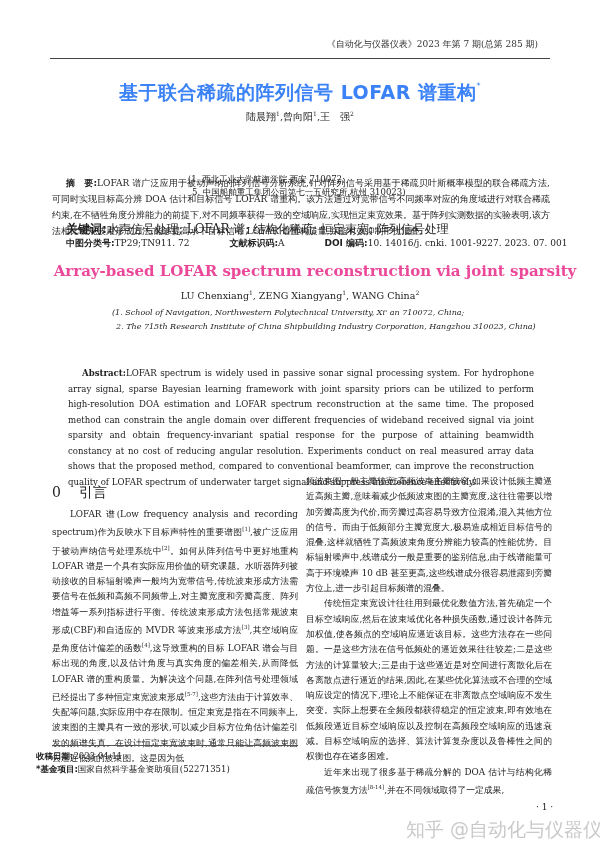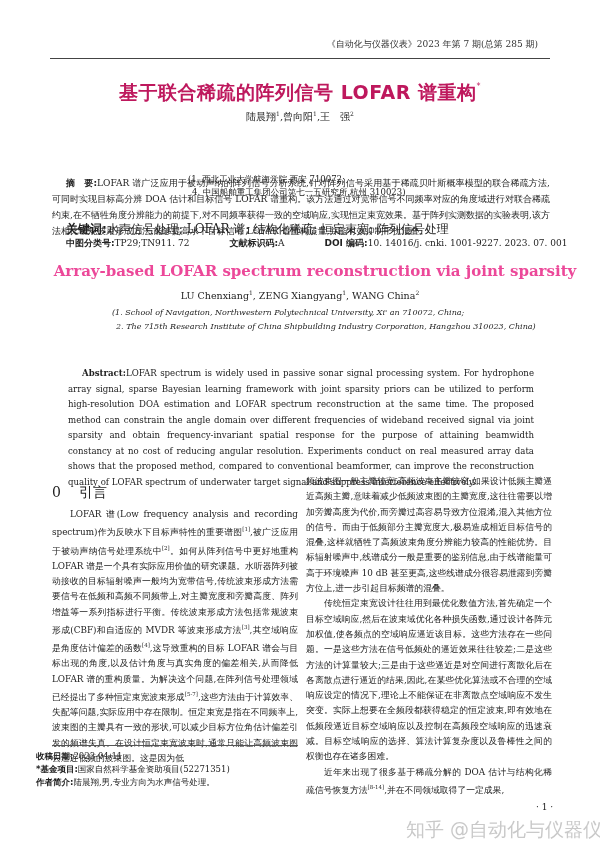--- a/index.html
+++ b/index.html
@@ -2,21 +2,21 @@
 <html><head>
 <meta charset="utf-8">
 <style>
   html, body { margin:0; padding:0; }
   body { width:600px; height:848px; background:#ffffff; position:relative; overflow:hidden;
          font-family:"DejaVu Serif", "Liberation Serif", serif; color:#222; }
   .abs { position:absolute; }
   .journal-header { right:62px; top:38px; font-size:9px; color:#333; white-space:nowrap; }
   .header-rule { left:50px; top:58px; width:500px; height:1px; background:#444; }
   .title-cn { left:0; width:600px; top:80px; text-align:center; font-size:19px; font-weight:bold;
-              font-family:"DejaVu Sans", sans-serif; color:#be185d; letter-spacing:0.5px; }
+              font-family:"DejaVu Sans", sans-serif; color:#3b82f6; letter-spacing:0.5px; }
   .title-cn sup { font-size:8px; font-weight:normal; vertical-align:top; position:relative; top:2px; }
   .authors-cn { left:0; width:600px; top:110px; text-align:center; font-size:10px; }
   .authors-cn sup, .authors-en sup { font-size:6px; }
   .affil-cn { left:188px; top:125px; font-size:8.5px; line-height:13px; white-space:nowrap;margin-top:48px; }
   .abstract-cn { left:52px; top:175px; width:498px; font-size:9px; line-height:16px; text-align:justify; }
   .abstract-cn .label, .kw-cn .label, .class-cn .label { font-weight:bold; font-family:"DejaVu Sans", sans-serif; }
   .kw-cn { left:66px; top:221px; font-size:12px; white-space:nowrap; }
   .class-cn { left:66px; top:237px; font-size:9px; white-space:nowrap; }
   .class-cn span.gap { display:inline-block; width:40px; }
   .title-en { left:0; width:600px; top:262px; text-align:center; font-size:15px; font-weight:bold; color:#ec4899;margin-left:15px; }
@@ -47,21 +47,21 @@
 <div class="abs header-rule"></div>
 
 <div class="abs title-cn"><span>基于联合稀疏的阵列信号 LOFAR 谱重构</span><sup>*</sup></div>
 
 <div class="abs authors-cn">
   <span>陆晨翔</span><sup>1</sup>,<span>曾向阳</span><sup>1</sup>,<span>王　强</span><sup>2</sup>
 </div>
 
 <div class="abs affil-cn">
   <div>(1. 西北工业大学航海学院,西安 710072;</div>
-  <div style="padding-left:4px">4. 中国船舶重工集团公司第七一五研究所,杭州 310023)</div>
+  <div style="padding-left:4px">5. 中国船舶重工集团公司第七一五研究所,杭州 310023)</div>
 </div>
 
 <div class="abs abstract-cn" style="text-indent:14px">
   <span class="label">摘　要:</span><span>LOFAR 谱广泛应用于被动声纳的阵列信号分析系统,针对阵列信号采用基于稀疏贝叶斯概率模型的联合稀疏方法,可同时实现目标高分辨 DOA 估计和目标信号 LOFAR 谱重构。该方法通过对宽带信号不同频率对应的角度域进行对联合稀疏约束,在不牺牲角度分辨能力的前提下,对不同频率获得一致的空域响应,实现恒定束宽效果。基于阵列实测数据的实验表明,该方法相比常规波束形成方法,能够提高水下目标信号 LOFAR 谱重构质量,并能有效抑制干扰混叠。</span>
 </div>
 
 <div class="abs kw-cn">
   <span class="label">关键词:</span><span>水声信号处理; LOFAR 谱; 结构化稀疏; 恒定束宽; 阵列信号处理</span>
 </div>
 
@@ -89,21 +89,20 @@
 </div>
 
 <div class="abs col col-left">
   <p class="indent"><span>LOFAR 谱(Low frequency analysis and recording spectrum)作为反映水下目标声特性的重要谱图</span><sup class="ref">[1]</sup><span>,被广泛应用于被动声纳信号处理系统中</span><sup class="ref">[2]</sup><span>。如何从阵列信号中更好地重构 LOFAR 谱是一个具有实际应用价值的研究课题。水听器阵列被动接收的目标辐射噪声一般均为宽带信号,传统波束形成方法需要信号在低频和高频不同频带上,对主瓣宽度和旁瓣高度、阵列增益等一系列指标进行平衡。传统波束形成方法包括常规波束形成(CBF)和自适应的 MVDR 等波束形成方法</span><sup class="ref">[3]</sup><span>,其空域响应是角度估计偏差的函数</span><sup class="ref">[4]</sup><span>,这导致重构的目标 LOFAR 谱会与目标出现的角度,以及估计角度与真实角度的偏差相关,从而降低 LOFAR 谱的重构质量。为解决这个问题,在阵列信号处理领域已经提出了多种恒定束宽波束形成</span><sup class="ref">[5-7]</sup><span>,这些方法由于计算效率、失配等问题,实际应用中存在限制。恒定束宽是指在不同频率上,波束图的主瓣具有一致的形状,可以减少目标方位角估计偏差引发的频谱失真。在设计恒定束宽波束时,通常只能让高频波束图去逼近低频的波束图。这是因为低</span></p>
 </div>
 
 <div class="abs foot-rule"></div>
 <div class="abs footnotes">
   <div><span class="label">收稿日期:</span><span>2023-04-11</span></div>
   <div><span class="label">*基金项目:</span><span>国家自然科学基金资助项目(52271351)</span></div>
-  <div><span class="label">作者简介:</span><span>陆晨翔,男,专业方向为水声信号处理。</span></div>
 </div>
 
 <div class="abs col col-right">
   <p>频波束图一般主瓣较宽,高频波束主瓣较窄,如果设计低频主瓣逼近高频主瓣,意味着减少低频波束图的主瓣宽度,这往往需要以增加旁瓣高度为代价,而旁瓣过高容易导致方位混淆,混入其他方位的信号。而由于低频部分主瓣宽度大,极易造成相近目标信号的混叠,这样就牺牲了高频波束角度分辨能力较高的性能优势。目标辐射噪声中,线谱成分一般是重要的鉴别信息,由于线谱能量可高于环境噪声 10 dB 甚至更高,这些线谱成分很容易泄露到旁瓣方位上,进一步引起目标频谱的混叠。</p>
   <p class="indent">传统恒定束宽设计往往用到最优化数值方法,首先确定一个目标空域响应,然后在波束域优化各种损失函数,通过设计各阵元加权值,使各频点的空域响应逼近该目标。这些方法存在一些问题。一是这些方法在信号低频处的逼近效果往往较差;二是这些方法的计算量较大;三是由于这些逼近是对空间进行离散化后在各离散点进行逼近的结果,因此,在某些优化算法或不合理的空域响应设定的情况下,理论上不能保证在非离散点空域响应不发生突变。实际上想要在全频段都获得稳定的恒定波束,即有效地在低频段逼近目标空域响应以及控制在高频段空域响应的迅速衰减。目标空域响应的选择、算法计算复杂度以及鲁棒性之间的权衡也存在诸多困难。</p>
   <p class="indent"><span>近年来出现了很多基于稀疏分解的 DOA 估计与结构化稀疏信号恢复方法</span><sup class="ref">[8-14]</sup><span>,并在不同领域取得了一定成果,</span></p>
 </div>
 
 <div class="abs page-num">· 1 ·</div>
 <div class="abs watermark">知乎 @自动化与仪器仪表</div>

